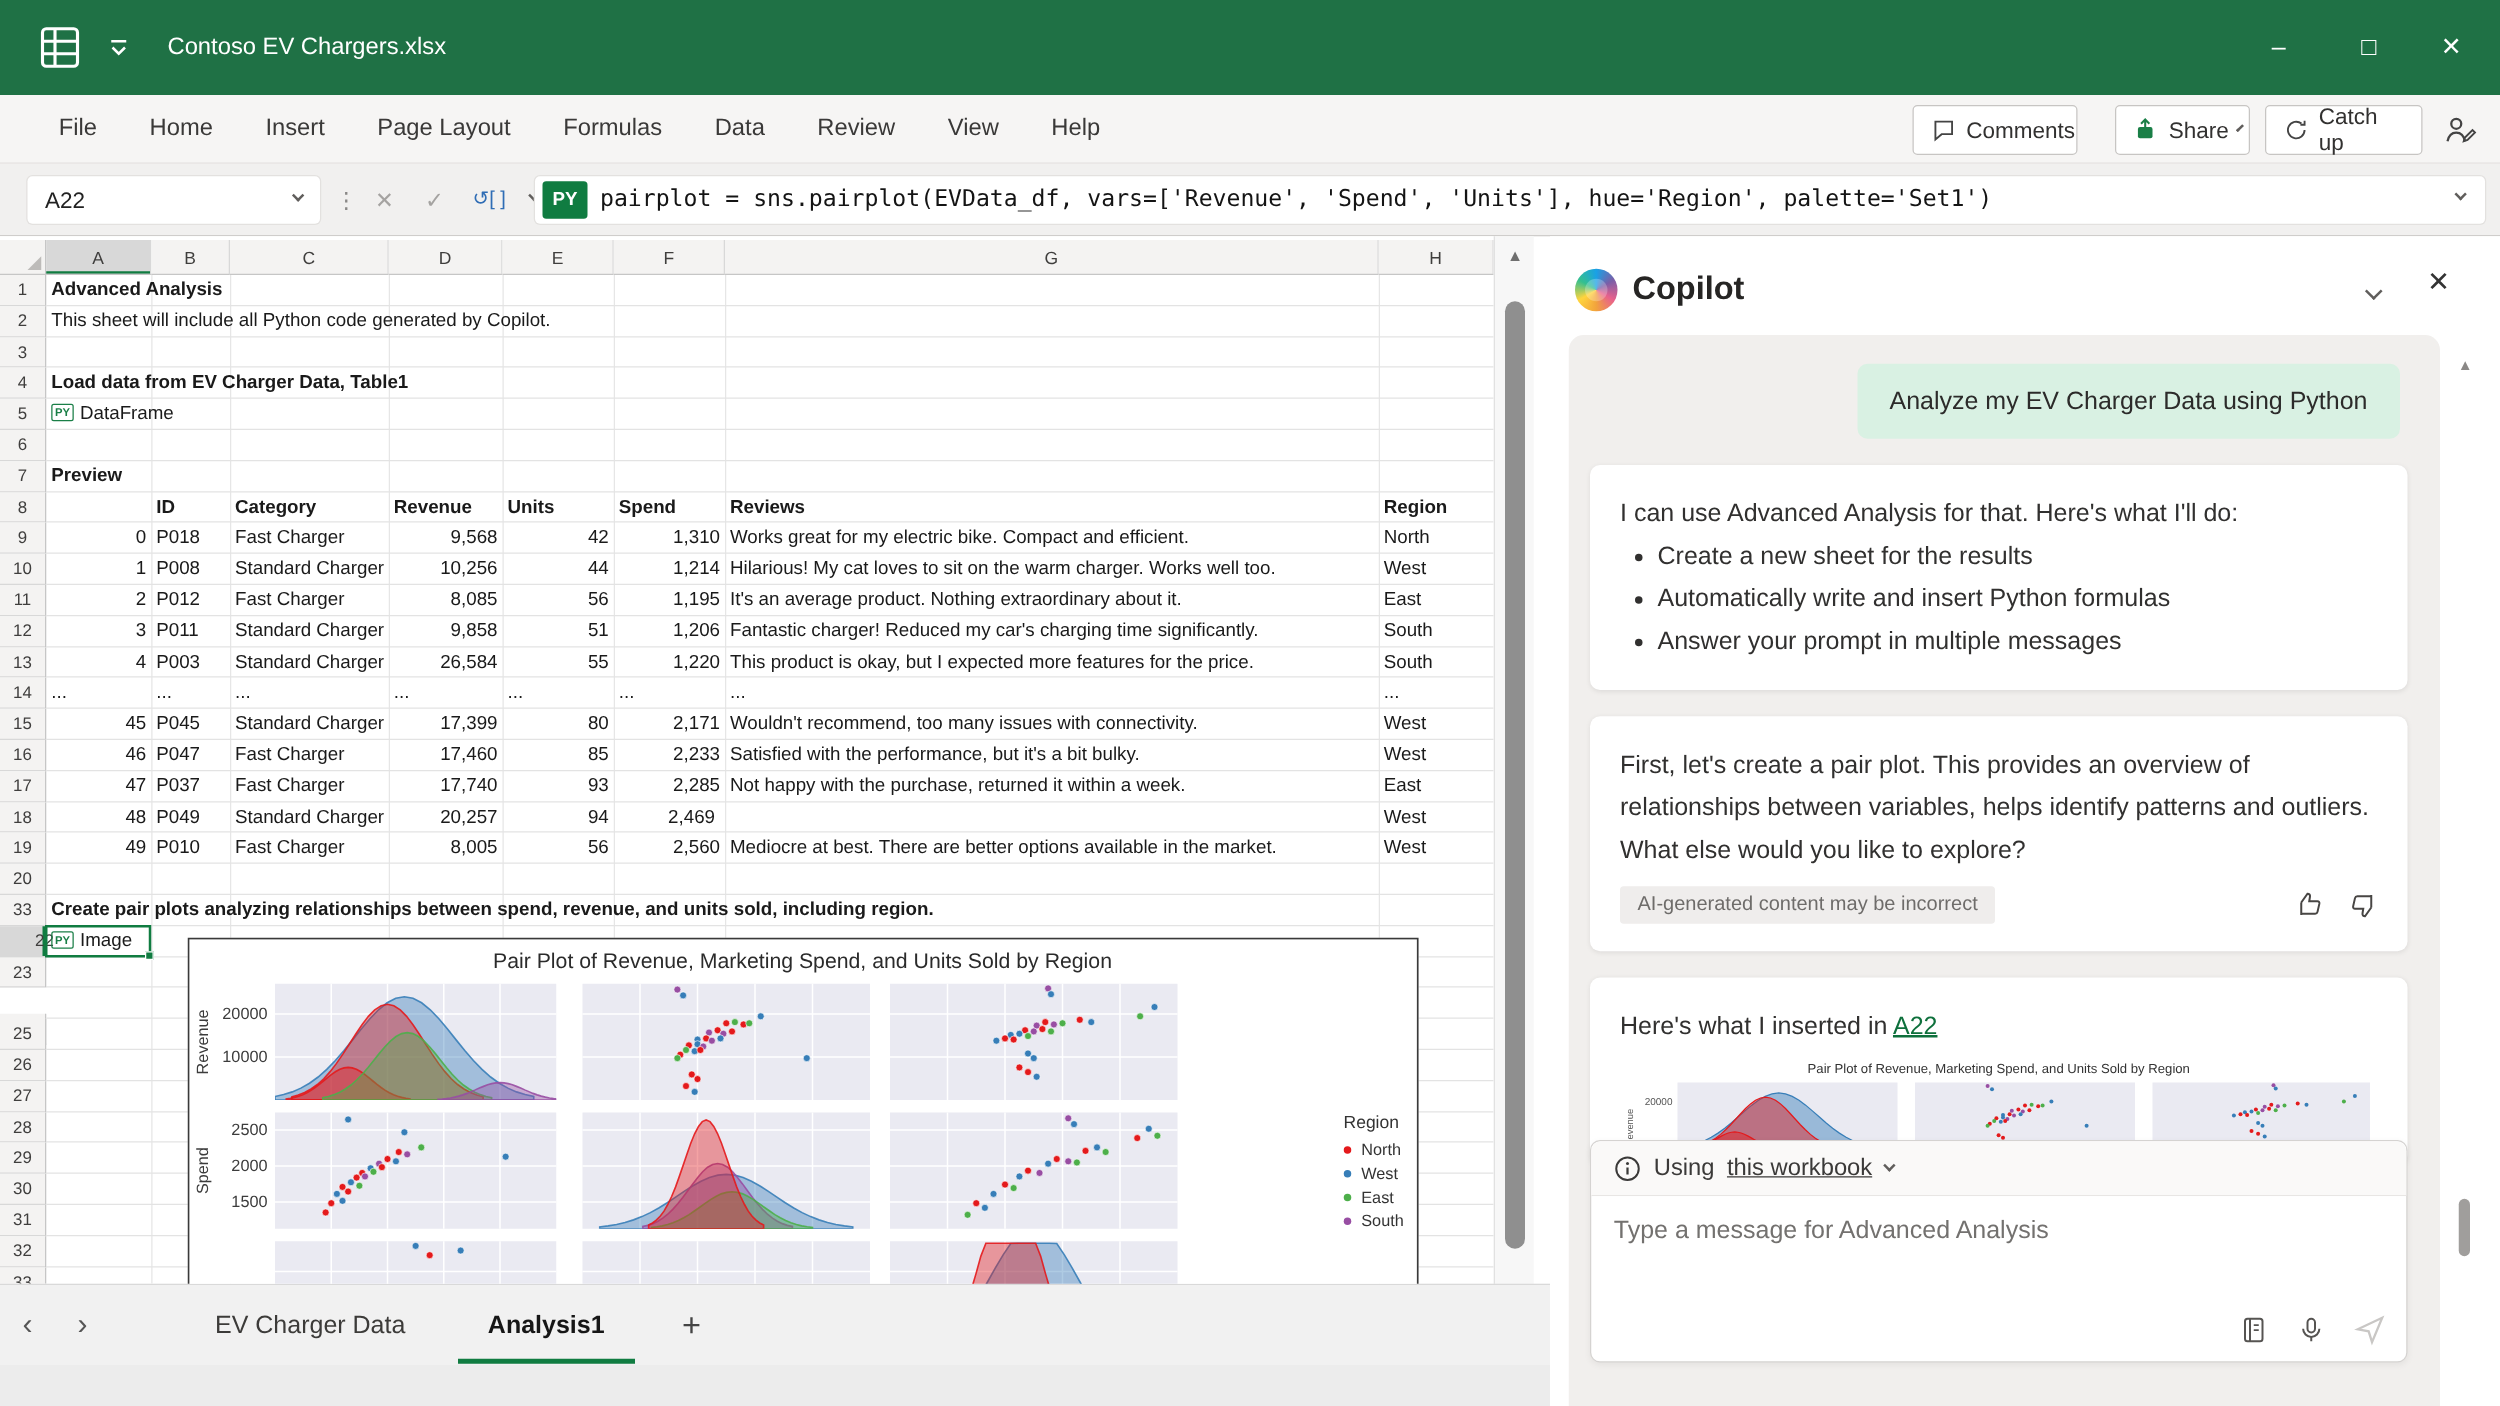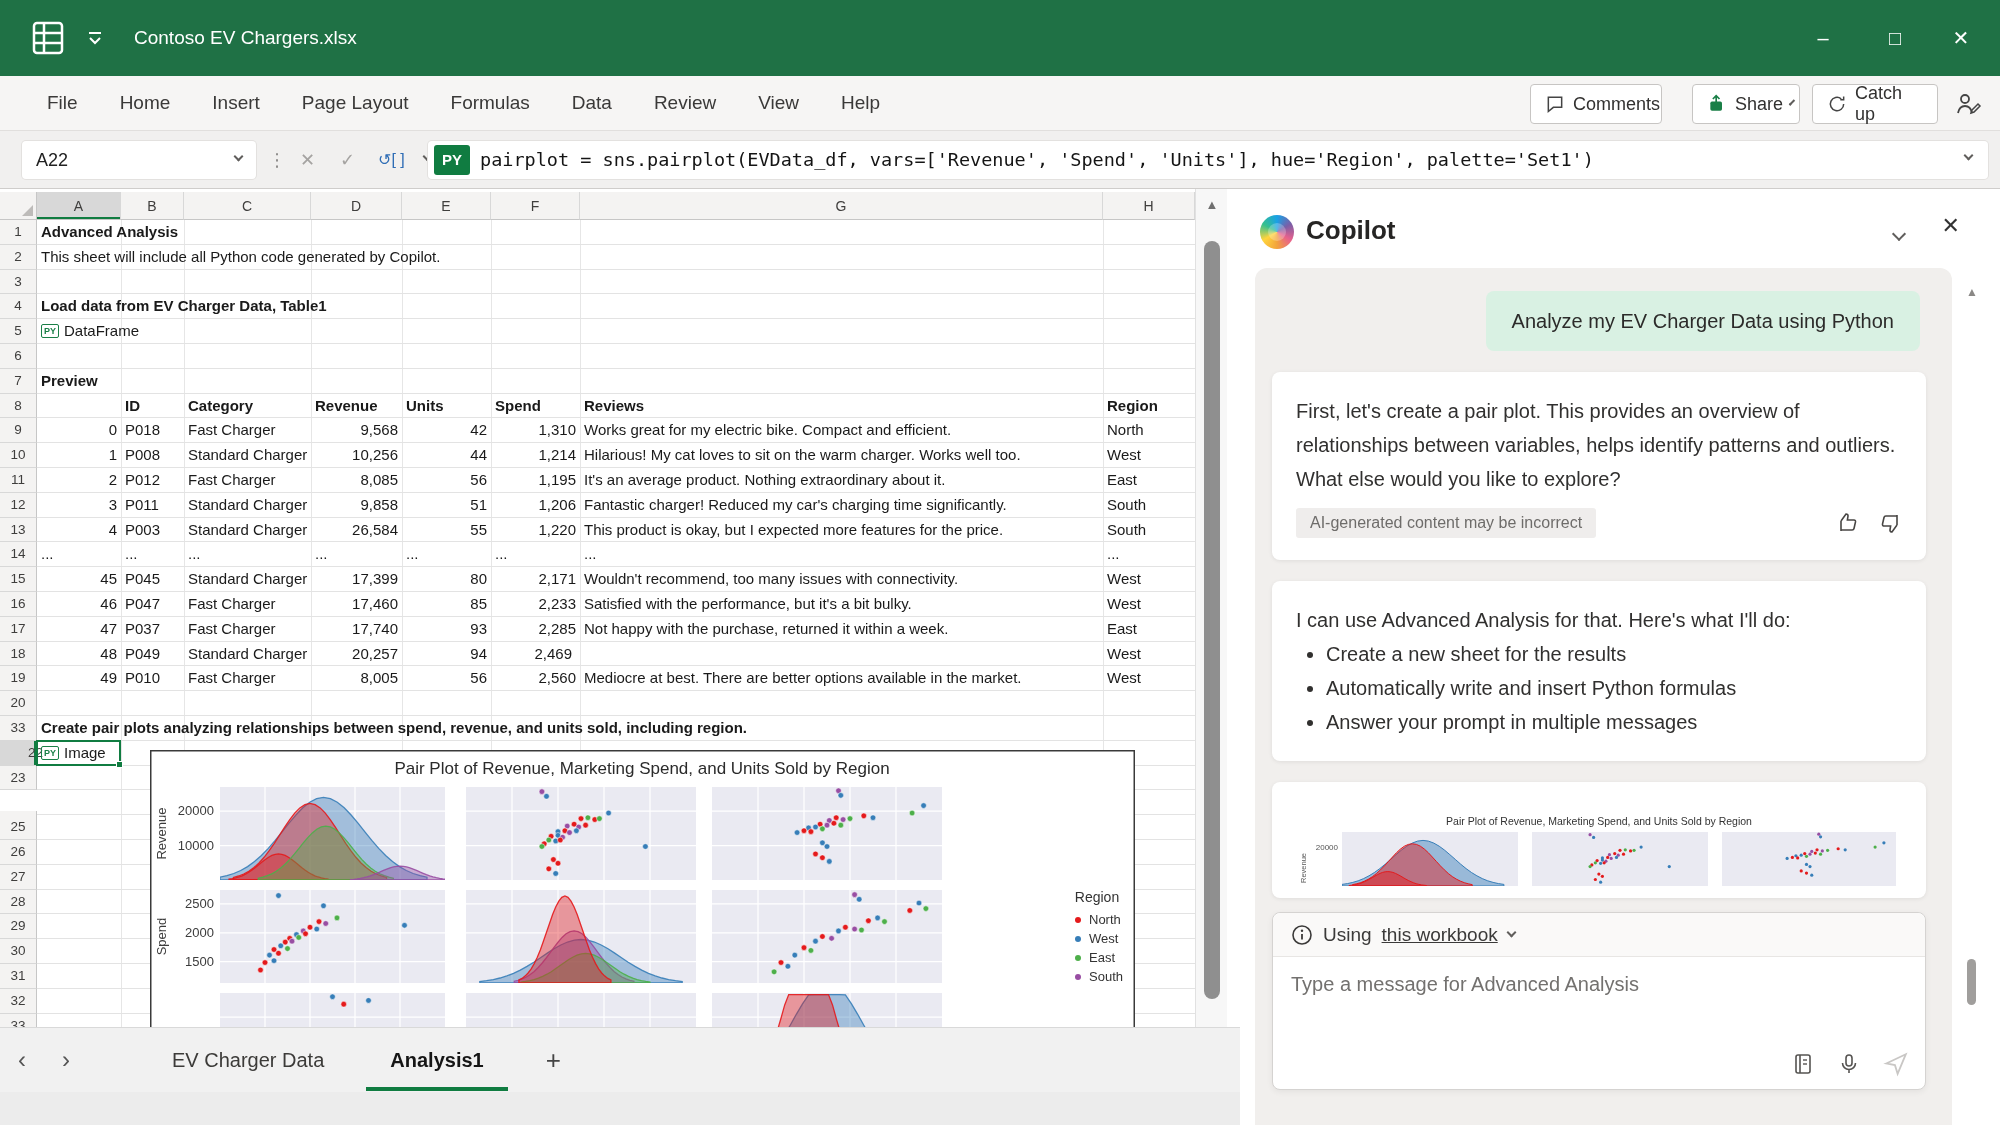--- a/index.html
+++ b/index.html
@@ -677,47 +677,50 @@
 
   <div id="panel">
     <div id="cp-head">
       <span id="cp-logo"></span>
       <span id="cp-title">Copilot</span>
       <span id="cp-collapse"><span class="chev" style="width:10px;height:10px"></span></span>
       <span id="cp-close">✕</span>
     </div>
     <div id="convo">
       <div id="bubble">Analyze my EV Charger Data using Python</div>
+      <div class="card" id="card1">
+        <div>I can use Advanced Analysis for that. Here's what I'll do:</div>
+        <ul id="card1-bullets">
+            <li>Create a new sheet for the results</li>
+            <li>Automatically write and insert Python formulas</li>
+            <li>Answer your prompt in multiple messages</li>
+          </ul>
+      </div>
       <div class="card" id="card2">
         <div>First, let's create a pair plot. This provides an overview of relationships between variables, helps identify patterns and outliers. What else would you like to explore?</div>
         <div id="card2-foot">
           <span id="ai-badge">AI-generated content may be incorrect</span>
           <span id="thumbs">
             <span>
               <svg width="24" height="24" viewBox="0 0 24 24">
                   <path d="M5 10v10M5 10l5-7c1.4 0 2.2.9 2 2.2L11.4 9H18c1 0 1.7.9 1.5 1.9l-1.5 6.6c-.2.9-1 1.5-1.9 1.5H5" fill="none" stroke="#484644" stroke-width="1.6"></path>
                 </svg>
             </span>
             <span>
               <svg width="24" height="24" viewBox="0 0 24 24" style="transform:rotate(180deg)">
                   <path d="M5 10v10M5 10l5-7c1.4 0 2.2.9 2 2.2L11.4 9H18c1 0 1.7.9 1.5 1.9l-1.5 6.6c-.2.9-1 1.5-1.9 1.5H5" fill="none" stroke="#484644" stroke-width="1.6"></path>
                 </svg>
             </span>
           </span>
         </div>
       </div>
-      <div class="card" id="card1">
-        <div>I can use Advanced Analysis for that. Here's what I'll do:</div>
-        <ul id="card1-bullets">
-            <li>Create a new sheet for the results</li>
-            <li>Automatically write and insert Python formulas</li>
-            <li>Answer your prompt in multiple messages</li>
-          </ul>
-      </div>
       <div class="card" id="card3">
+        <div>
+          <span>Here's what I inserted in </span><span class="cell-link">A22</span>
+        </div>
         <div id="mini-title">Pair Plot of Revenue, Marketing Spend, and Units Sold by Region</div>
         <div id="mini-chart">
             <svg width="600" height="60" viewBox="0 0 600 60">
               <rect x="46" y="4" width="176" height="54" fill="#eaeaf2"></rect>
               <clipPath id="mclip0">
                 <rect x="46" y="4" width="176" height="54"></rect>
               </clipPath>
               <g clip-path="url(#mclip0)">
                 <path d="M46.0,58L46.0,56.4L51.4,55.6L56.8,54.4L62.2,52.8L67.6,50.6L73.0,47.8L78.4,44.5L83.8,40.6L89.2,36.2L94.6,31.4L100.0,26.7L105.4,22.1L110.8,18.2L116.2,15.1L121.6,13.1L127.0,12.4L132.4,13.1L137.8,15.1L143.2,18.2L148.5,22.1L153.9,26.7L159.3,31.4L164.7,36.2L170.1,40.6L175.5,44.5L180.9,47.8L186.3,50.6L191.7,52.8L197.1,54.4L202.5,55.6L207.9,56.4L207.9,58Z" fill="#377eb8" fill-opacity="0.45" stroke="#377eb8" stroke-width="1"></path>
                 <path d="M56.6,58L56.6,56.6L60.5,55.8L64.5,54.7L68.5,53.1L72.5,51.1L76.5,48.6L80.5,45.5L84.5,41.8L88.5,37.8L92.5,33.4L96.5,29.0L100.4,24.8L104.4,21.1L108.4,18.2L112.4,16.4L116.4,15.8L120.4,16.4L124.4,18.2L128.4,21.1L132.4,24.8L136.3,29.0L140.3,33.4L144.3,37.8L148.3,41.8L152.3,45.5L156.3,48.6L160.3,51.1L164.3,53.1L168.3,54.7L172.3,55.8L176.2,56.6L176.2,58Z" fill="#e41a1c" fill-opacity="0.45" stroke="#e41a1c" stroke-width="1"></path>

